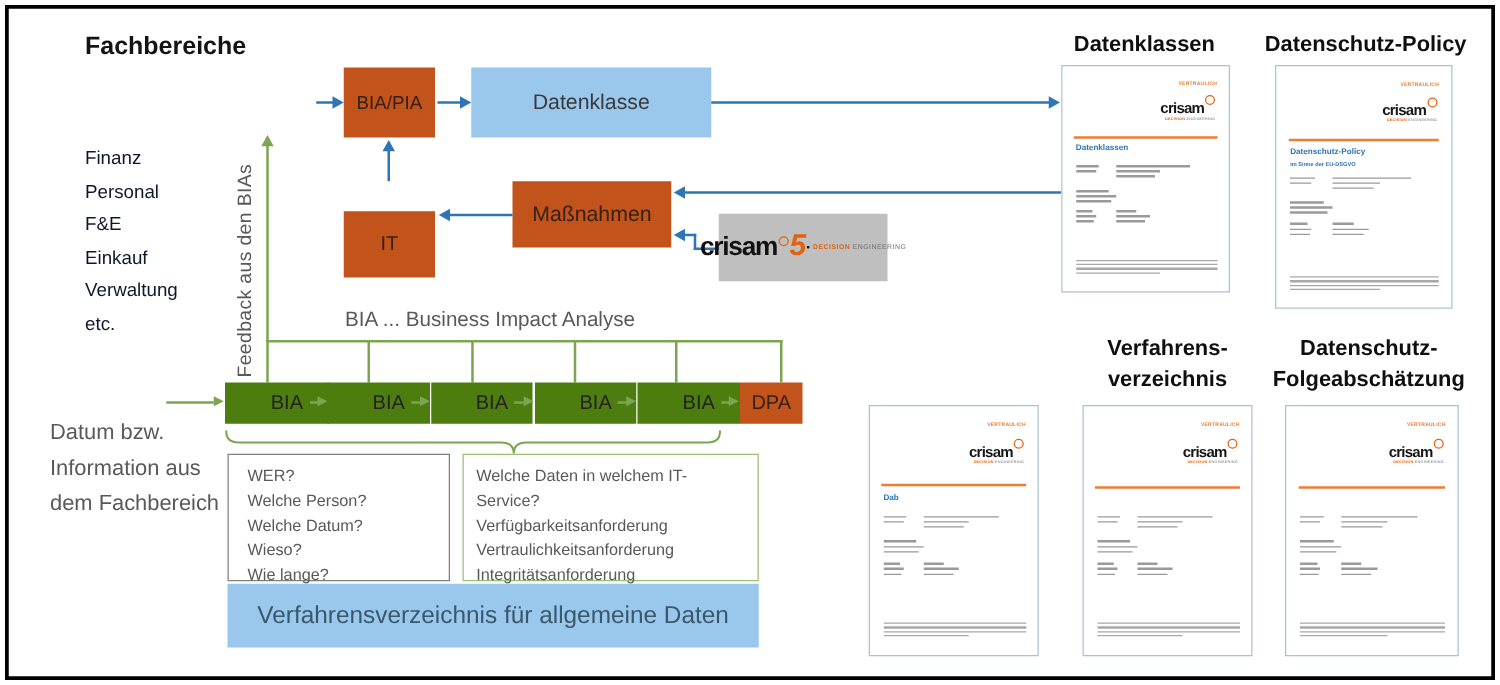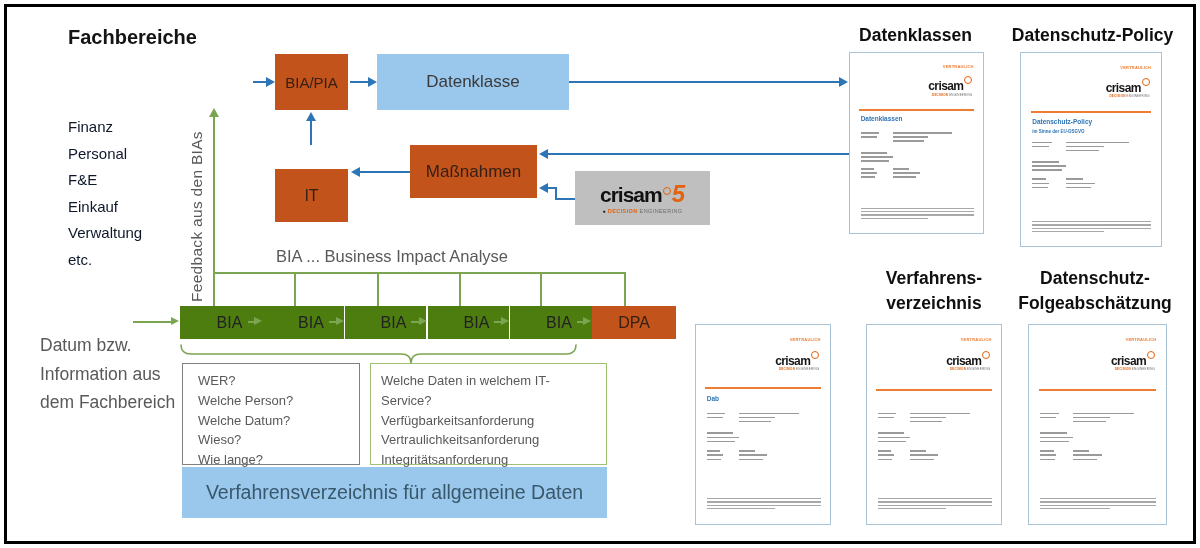--- a/index.html
+++ b/index.html
@@ -26,21 +26,21 @@
   .vtext{position:absolute;left:188px;top:302px;transform-origin:0 0;transform:rotate(-90deg);
          font-size:15.5px;color:#595959;white-space:nowrap;letter-spacing:.3px;}
   .legend{position:absolute;left:276px;top:247px;font-size:16.5px;color:#595959;}
   .datum{position:absolute;left:40px;top:331px;font-size:17.5px;color:#595959;line-height:28.5px;}
   .qbox{position:absolute;background:#fff;font-size:13px;color:#595959;line-height:19.8px;padding:7px 8px 0 15px;box-sizing:border-box;}
   .qleft{border:1px solid #808080;}
   .qright{border:1px solid #9DBF72;}
   .banner{position:absolute;left:182px;top:467px;width:425px;height:51px;background:#9AC7EC;
           display:flex;align-items:center;justify-content:center;font-size:19.5px;color:#39586C;}
   .logo-box{position:absolute;left:575px;top:171px;width:135px;height:54px;background:#BFBFBF;
-            display:flex;flex-direction:column;align-items:center;justify-content:center;}
+            display:flex;flex-direction:row;align-items:center;justify-content:center;}
   .lg-main{line-height:22px;white-space:nowrap;}
   .lg-word{font-size:21px;font-weight:bold;color:#111;letter-spacing:-1px;}
   .gear{display:inline-block;width:6px;height:6px;border:1.6px solid #E2620F;border-radius:50%;vertical-align:super;margin-left:1px;}
   .lg-five{font-size:24px;font-weight:bold;font-style:italic;color:#E2620F;margin-left:1px;}
   .lg-tag{font-size:5.5px;letter-spacing:.4px;white-space:nowrap;}
   .lg-dot{color:#111;font-size:5px;}
   .tag-o{color:#E2620F;font-weight:bold;}
   .tag-g{color:#6e6e6e;}
   .doclabel{position:absolute;text-align:center;font-weight:bold;font-size:17.5px;color:#0f0f0f;line-height:25px;}
   .doc{position:absolute;background:#fff;border:1px solid #A9C3D6;}
@@ -148,21 +148,21 @@
   <div class="box greenbx" style="left:428px;top:306px;width:65px;height:33px;font-size:16px;" data-interactable="false">
       <span data-interactable="false">BIA</span>
     </div>
   <div class="hline greenc" style="left:494px;top:321px;width:8px;" data-interactable="false"></div>
   <div class="ah r g" style="left:501px;top:317px;" data-interactable="false"></div>
   <div class="box greenbx" style="left:510px;top:306px;width:66px;height:33px;font-size:16px;" data-interactable="false">
       <span data-interactable="false">BIA</span>
     </div>
   <div class="hline greenc" style="left:577px;top:321px;width:7px;" data-interactable="false"></div>
   <div class="ah r g" style="left:583px;top:317px;" data-interactable="false"></div>
-  <div class="box orangebx" style="left:592px;top:306px;width:84px;height:33px;font-size:16px;" data-interactable="false">
+  <div class="box orangebx" style="left:592px;top:306px;width:50px;height:33px;font-size:16px;" data-interactable="false">
       <span data-interactable="false">DPA</span>
     </div>
 
   <svg class="abs" style="left:180px;top:343px;" width="397" height="22" viewBox="0 0 397 22" data-interactable="false">
     <path d="M1,2 Q1,11 11,11 L221,11 Q231,11 231,20 Q231,11 241,11 L386,11 Q396,11 396,2" fill="none" stroke="#7BA551" stroke-width="1.6" stroke-linecap="round"></path>
   </svg>
 
   <div class="datum" data-interactable="false">
     <div data-interactable="false">Datum bzw.</div>
     <div data-interactable="false">Information aus</div>

